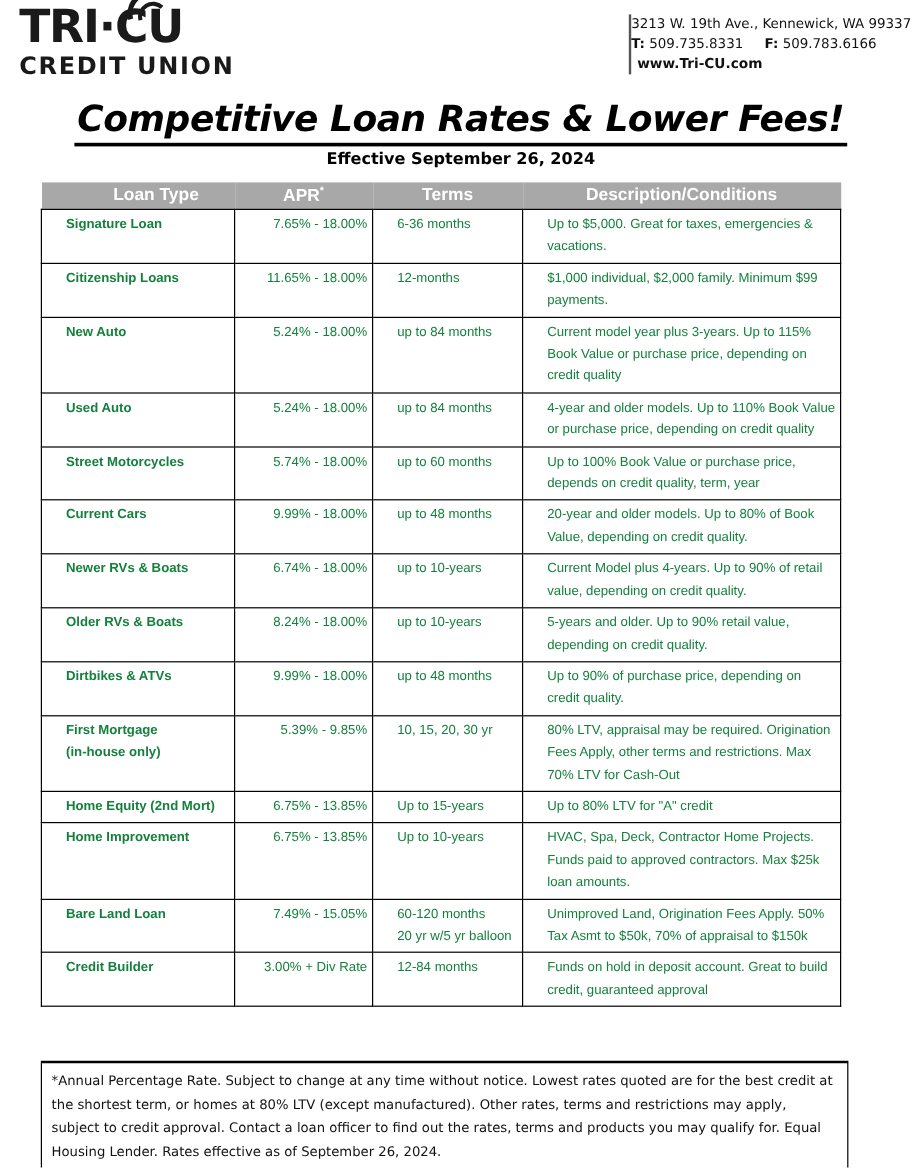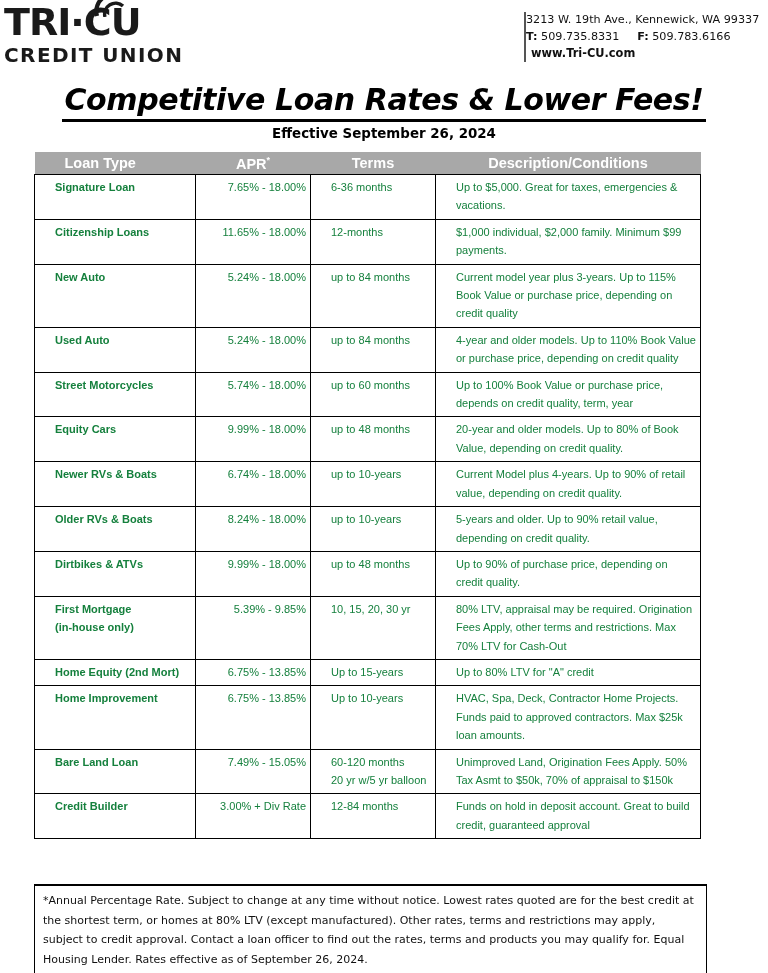--- a/index.html
+++ b/index.html
@@ -12,21 +12,21 @@
     overflow:hidden;
   }
 
   
   .letterhead{
     position:relative;
     height:78px;
   }
   .logo{
     position:absolute;
-    left:4px; top:2px;
+    left:16px; top:2px;
     width:300px;
   }
   .logo-main{
     font-family:"DejaVu Sans", sans-serif;
     font-weight:bold;
     font-size:38px;
     letter-spacing:-1px;
     line-height:40px;
     color:#1a1a1a;
     display:flex;
@@ -109,21 +109,21 @@
     color:#ffffff;
     font-family:"Liberation Sans", sans-serif;
     font-weight:bold;
     font-size:14.5px;
     text-align:center;
     height:22px;
     padding:0;
     border:none;
     vertical-align:middle;
   }
-  table.rates thead th.h1{ text-align:left; padding-left:30px;}
+  table.rates thead th.h1{ text-align:center; padding-left:30px;}
   table.rates thead th sup{font-size:9px;vertical-align:super;}
 
   table.rates td{
     border:1.6px solid #000;
     font-family:"Liberation Sans", sans-serif;
     font-size:11px;
     line-height:18.4px;
     vertical-align:top;
     padding:3px 4px 4px 20px;
     color:#15803d;
@@ -222,21 +222,21 @@
           <td class="terms">up to 84 months</td>
           <td class="desc">4-year and older models. Up to 110% Book Value or purchase price, depending on credit quality</td>
         </tr>
         <tr>
           <td class="loan">Street Motorcycles</td>
           <td class="apr">5.74% - 18.00%</td>
           <td class="terms">up to 60 months</td>
           <td class="desc">Up to 100% Book Value or purchase price, depends on credit quality, term, year</td>
         </tr>
         <tr>
-          <td class="loan">Equity Cars</td>
+          <td class="loan">Current Cars</td>
           <td class="apr">9.99% - 18.00%</td>
           <td class="terms">up to 48 months</td>
           <td class="desc">20-year and older models. Up to 80% of Book Value, depending on credit quality.</td>
         </tr>
         <tr>
           <td class="loan">Newer RVs &amp; Boats</td>
           <td class="apr">6.74% - 18.00%</td>
           <td class="terms">up to 10-years</td>
           <td class="desc">Current Model plus 4-years. Up to 90% of retail value, depending on credit quality.</td>
         </tr>

